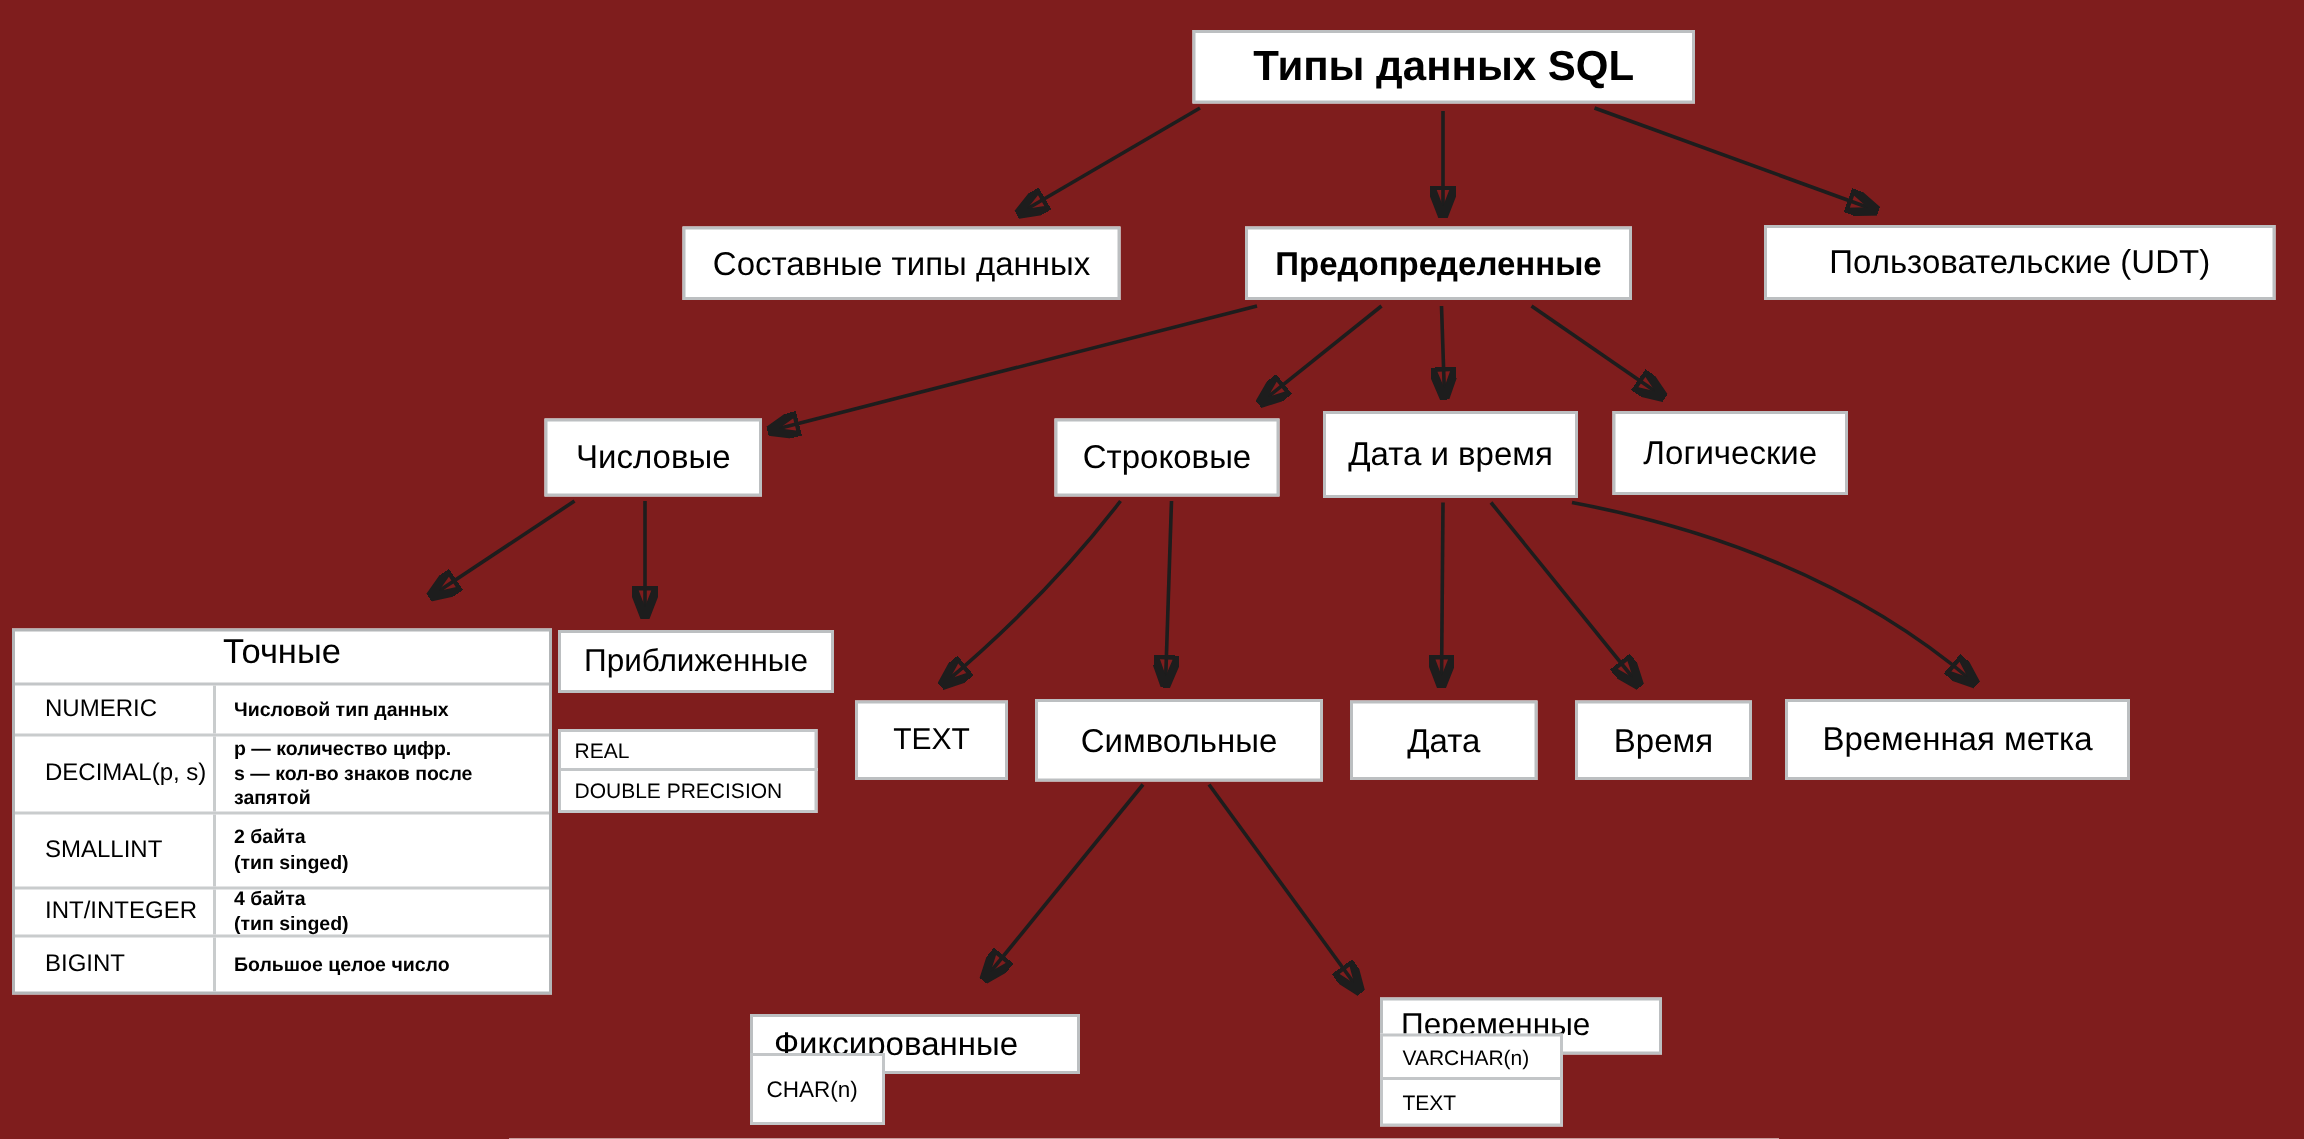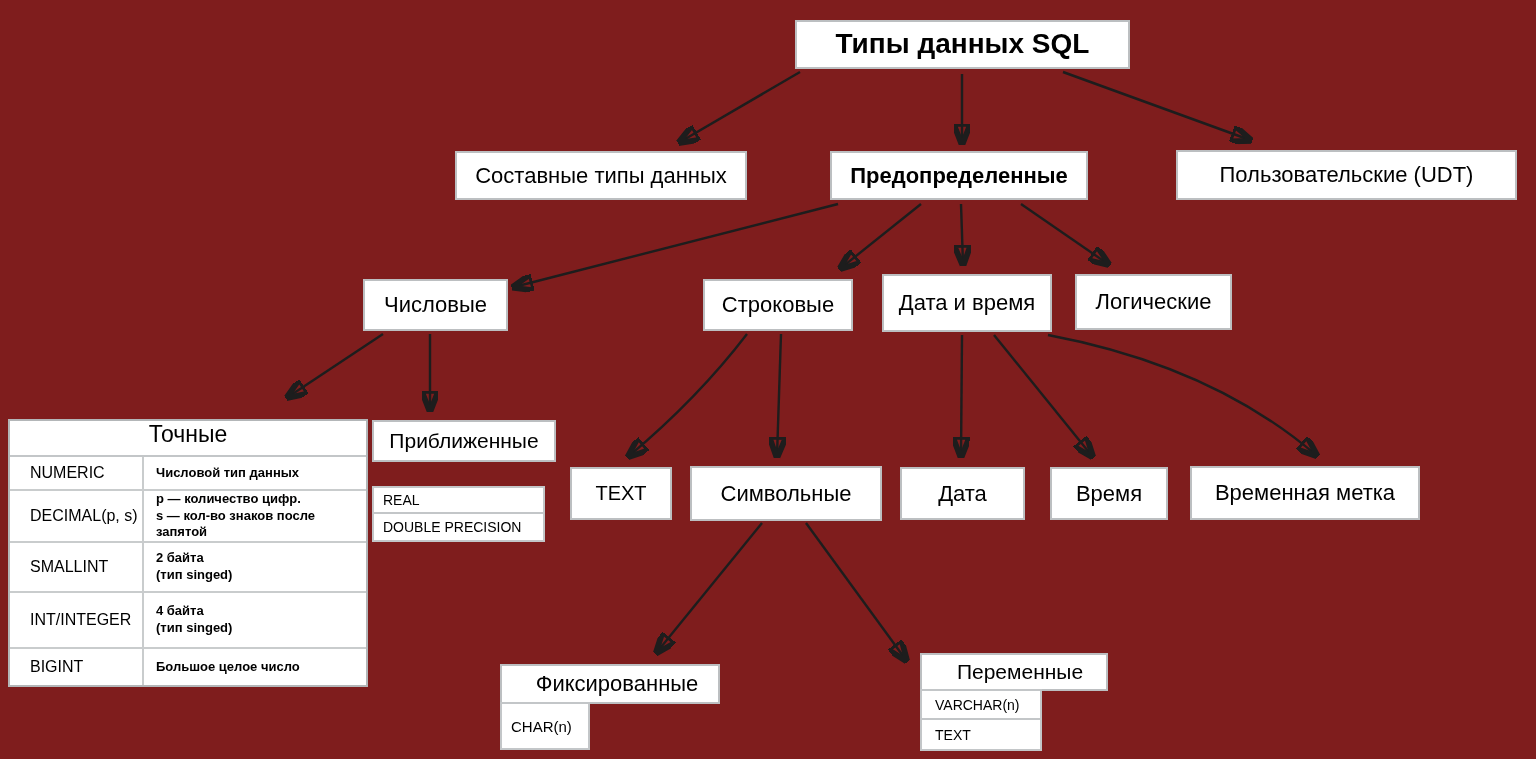--- a/index.html
+++ b/index.html
@@ -6,21 +6,21 @@
   #stage{
     position:relative;width:1536px;height:759px;background:#7f1d1d;overflow:hidden;
     font-family:"Liberation Sans","DejaVu Sans",sans-serif;color:#000;
   }
   .box{
     position:absolute;background:#fff;border:2px solid #bcbfc1;
     display:flex;align-items:center;justify-content:center;
     font-size:22px;line-height:1.15;box-sizing:border-box;white-space:nowrap;
   }
   .bold{font-weight:bold;}
-  .left{justify-content:center;}
+  .left{justify-content:flex-start;margin-top:12px;}
   #arrows{position:absolute;left:0;top:0;width:1536px;height:759px;}
   #arrows path{stroke:#1d1d1d;stroke-width:2.4;fill:none;}
 
   
   .etable{
     position:absolute;left:8px;top:419px;width:360px;
     border:2px solid #b3b6b8;background:#fff;box-sizing:border-box;
   }
   .etable-header{
     height:34px;display:flex;align-items:flex-start;justify-content:center;
@@ -116,21 +116,21 @@
     <div class="etable-row" style="height:52px">
       <div class="etable-type">DECIMAL(p, s)</div>
       <div class="etable-desc">p — количество цифр.
 s — кол-во знаков после запятой</div>
     </div>
     <div class="etable-row" style="height:50px">
       <div class="etable-type">SMALLINT</div>
       <div class="etable-desc">2 байта
 (тип singed)</div>
     </div>
-    <div class="etable-row" style="height:56px">
+    <div class="etable-row" style="height:32px">
       <div class="etable-type">INT/INTEGER</div>
       <div class="etable-desc">4 байта
 (тип singed)</div>
     </div>
     <div class="etable-row" style="height:36px">
       <div class="etable-type">BIGINT</div>
       <div class="etable-desc">Большое целое число</div>
     </div>
   </div>
 

